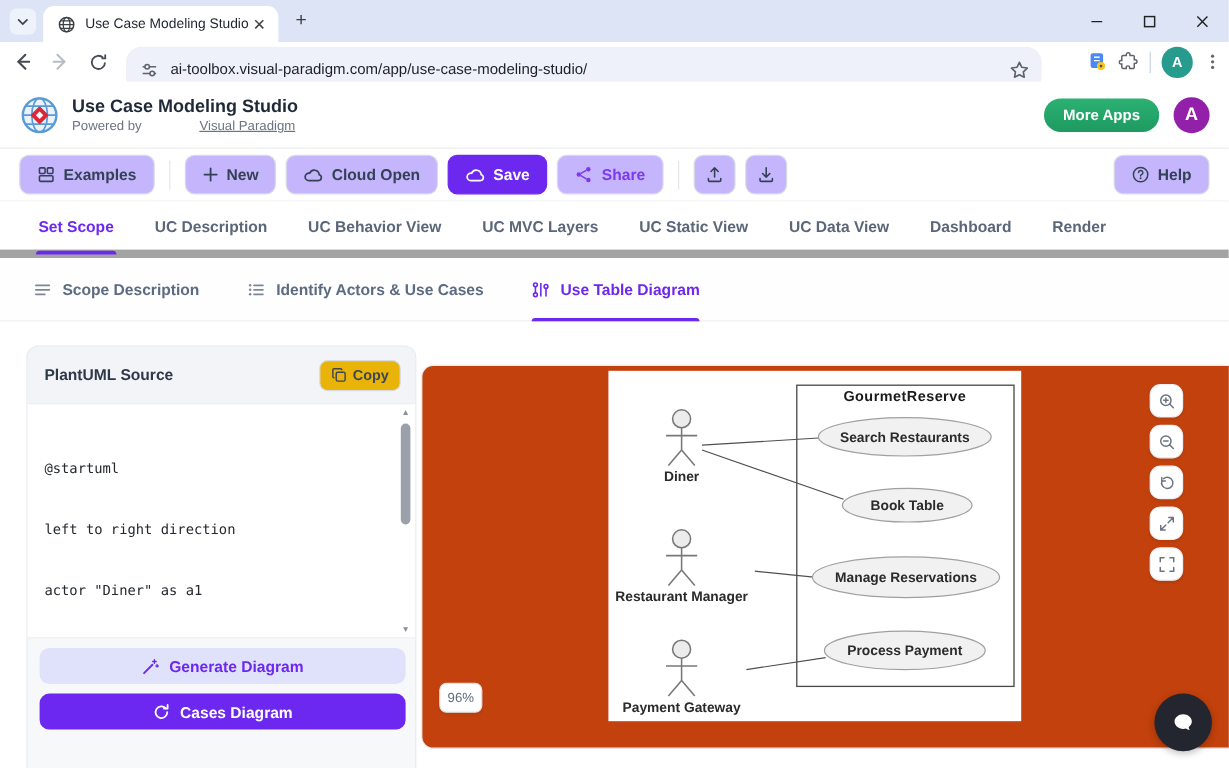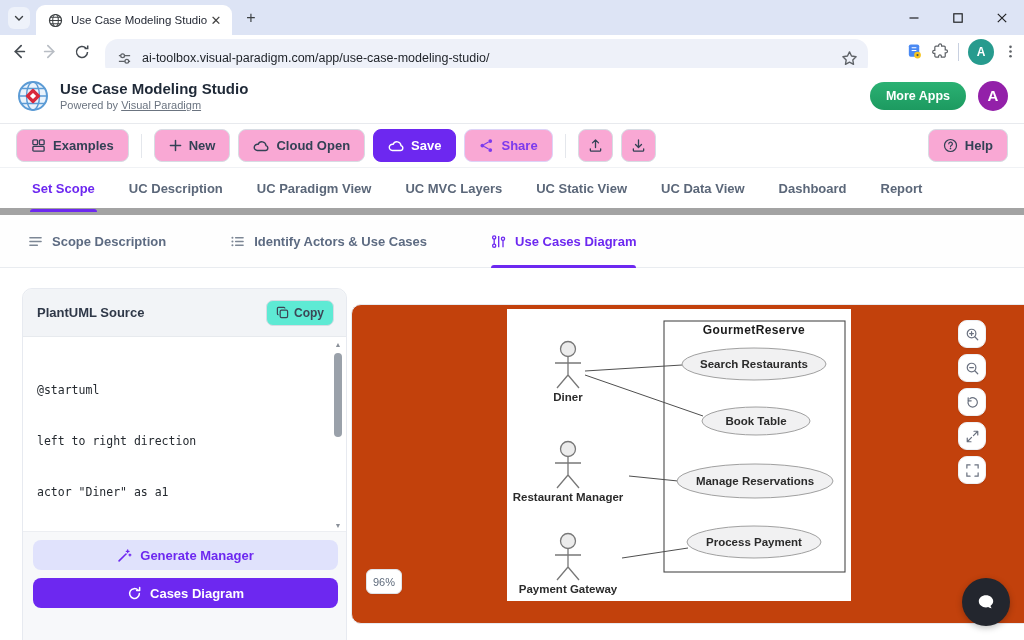--- a/index.html
+++ b/index.html
@@ -23,55 +23,55 @@
   .omnibox { position:absolute; left:105px; top:4px; width:763px; height:38px; background:#eef1f9; border-radius:13px; display:flex; align-items:center; padding:0 10px 0 12px; }
   .omni-url { font-size:12.5px; color:#1d2127; margin-left:10px; flex:1; white-space:nowrap; overflow:hidden; }
   .addr-right { position:absolute; right:6px; top:0; height:33px; display:flex; align-items:center; gap:9px; }
   .addr-sep { width:1px; height:18px; background:#c8d0e0; }
   .b-avatar { width:26px; height:26px; border-radius:50%; background:#279b8e; color:#fff; font-size:12px; font-weight:700; display:flex; align-items:center; justify-content:center; }
 
   
   .appheader { position:absolute; left:0; top:68px; width:1024px; height:56px; background:#fff; border-bottom:1px solid #e8eaee; display:flex; align-items:center; padding:0 16px; }
   .apptitle { font-size:15px; font-weight:700; color:#1f2937; line-height:1.25; }
   .poweredby { font-size:11px; color:#6b7480; }
-  .poweredby a { color:#6b7480; text-decoration:underline; }
+  .poweredby a { color:#6b7480; text-decoration:underline;margin-left:45px; }
   .more-apps { margin-left:auto; height:28px; padding:0 16px; border-radius:15px; border:none; background:linear-gradient(180deg,#2bb173,#1d9a60); color:#fff; font-size:12.5px; font-weight:700; display:flex; align-items:center; }
   .h-avatar { width:30px; height:30px; border-radius:50%; background:#9320a9; color:#fff; font-weight:700; font-size:15px; display:flex; align-items:center; justify-content:center; margin-left:12px; }
 
   
   .toolbar { position:absolute; left:0; top:124px; width:1024px; height:44px; background:#fff; border-bottom:1px solid #f0f2f5; display:flex; align-items:center; padding:0 16px; gap:8px; }
-  .tbtn { height:33px; padding:0 14px; border-radius:8px; border:1px solid #d7dce3; background:#f9a8d4; color:#334155; font-size:13px; font-weight:600; display:flex; align-items:center; gap:7px; font-family:inherit; }
+  .tbtn { height:33px; padding:0 14px; border-radius:8px; border:1px solid #d7dce3; background:#c4b5fd; color:#334155; font-size:13px; font-weight:600; display:flex; align-items:center; gap:7px; font-family:inherit; }
   .tbtn svg { flex:none; }
   .tbtn.primary { background:#6d28f0; border-color:#6d28f0; color:#fff; }
   .tbtn.accent { color:#7c3aed; border-color:#ddd4f7; }
   .tbtn.iconic { padding:0 9px; }
   .tb-sep { width:1px; height:24px; background:#e4e7ec; margin:0 4px; }
   .tb-help { margin-left:auto; }
 
   
   .maintabs { position:absolute; left:0; top:168px; width:1024px; height:47px; background:#fff; border-bottom:7px solid #a3a3a3; display:flex; align-items:center; padding-left:32px; gap:34px; }
   .mtab { position:relative; height:47px; display:flex; align-items:center; font-size:13px; font-weight:600; color:#5b6779; white-space:nowrap; }
   .mtab.active { color:#6d28f0; }
   .mtab.active::after { content:""; position:absolute; left:-2px; right:-2px; bottom:0; height:3px; border-radius:3px 3px 0 0; background:#6d28f0; }
 
   
-  .subtabs { position:absolute; left:0; top:215px; width:1024px; height:53px; background:#fefefe; border-bottom:1px solid #e9ecf0; display:flex; padding-left:28px; gap:64px; }
+  .subtabs { position:absolute; left:0; top:215px; width:1024px; height:53px; background:#fefefe; border-bottom:1px solid #e9ecf0; display:flex; padding-left:28px; gap:40px; }
   .stab { position:relative; height:53px; display:flex; align-items:center; gap:9px; font-size:13px; font-weight:600; color:#5d6b82; }
   .stab svg { color:#7d8795; }
   .stab.active { color:#6d28f0; }
   .stab.active svg { color:#6d28f0; }
   .stab.active::after { content:""; position:absolute; left:0; right:0; bottom:0; height:3px; border-radius:3px 3px 0 0; background:#6d28f0; }
 
   
   .content { position:absolute; left:0; top:268px; width:1024px; height:372px; background:#fff; }
   .panel { position:absolute; border:1px solid #e7eaf0; border-radius:10px; background:#f7f8fa; }
   .left-panel { left:22px; top:20px; width:325px; height:392px; }
   .lp-header { height:48px; background:#f2f4f7; border-bottom:1px solid #e7eaee; border-radius:10px 10px 0 0; display:flex; align-items:center; padding:0 12px 0 14px; }
   .lp-title { font-size:13px; font-weight:700; color:#2f3848; }
-  .copy-btn { margin-left:auto; height:26px; padding:0 9px; border-radius:7px; border:1px solid #d7dce3; background:#5eead4; font-size:12px; font-weight:600; color:#3c4656; display:flex; align-items:center; gap:5px; font-family:inherit; }
+  .copy-btn { margin-left:auto; height:26px; padding:0 9px; border-radius:7px; border:1px solid #d7dce3; background:#eab308; font-size:12px; font-weight:600; color:#3c4656; display:flex; align-items:center; gap:5px; font-family:inherit; }
   .code-wrap { position:relative; height:195px; background:#fff; border-bottom:1px solid #eceef2; overflow:hidden; }
   .code { padding:11px 26px 0 14px; font-family:"DejaVu Sans Mono","Liberation Mono",monospace; font-size:11.5px; line-height:17px; color:#24292f; white-space:pre; }
   .code-line { min-height:17px; }
   .vscroll { position:absolute; right:2px; top:2px; width:12px; height:191px; }
   .vscroll .arr { position:absolute; left:0; width:12px; height:10px; display:flex; align-items:center; justify-content:center; color:#8a9099; font-size:7px; }
   .vscroll .thumb { position:absolute; left:2px; top:14px; width:8px; height:84px; border-radius:4px; background:#9aa1aa; }
   .gen-btn { position:absolute; left:10px; top:251px; width:305px; height:30px; border:none; border-radius:8px; background:#e0e2fc; color:#6d28f0; font-size:13px; font-weight:700; display:flex; align-items:center; justify-content:center; gap:8px; font-family:inherit; }
   .render-btn { position:absolute; left:10px; top:289px; width:305px; height:30px; border:none; border-radius:8px; background:#6d28f0; color:#fff; font-size:13px; font-weight:700; display:flex; align-items:center; justify-content:center; gap:8px; font-family:inherit; }
 
   .right-panel { left:351px; top:36px; width:769px; height:320px; background:#c2410c; }
@@ -248,26 +248,26 @@
           <path d="M6.2 6.2a1.9 1.9 0 1 1 2.6 1.8c-.6.25-.8.6-.8 1.2" fill="none" stroke="currentColor" stroke-width="1.3" stroke-linecap="round"></path>
           <circle cx="8" cy="11.2" r=".9" fill="currentColor"></circle>
         </svg>
       <span>Help</span>
     </button>
   </div>
 
   <div class="maintabs">
     <div class="mtab active">Set Scope</div>
     <div class="mtab">UC Description</div>
-    <div class="mtab">UC Paradigm View</div>
+    <div class="mtab">UC Behavior View</div>
     <div class="mtab">UC MVC Layers</div>
     <div class="mtab">UC Static View</div>
     <div class="mtab">UC Data View</div>
     <div class="mtab">Dashboard</div>
-    <div class="mtab">Report</div>
+    <div class="mtab">Render</div>
   </div>
 
   <div class="subtabs">
     <div class="stab">
       <svg width="15" height="15" viewBox="0 0 16 16">
           <path d="M2 4h12M2 8h12M2 12h8" stroke="currentColor" stroke-width="1.5" stroke-linecap="round"></path>
         </svg>
       <span>Scope Description</span>
     </div>
     <div class="stab">
@@ -281,21 +281,21 @@
     </div>
     <div class="stab active">
       <svg width="15" height="15" viewBox="0 0 16 16">
           <circle cx="3.4" cy="3.6" r="1.7" fill="none" stroke="currentColor" stroke-width="1.4"></circle>
           <circle cx="3.4" cy="12.4" r="1.7" fill="none" stroke="currentColor" stroke-width="1.4"></circle>
           <path d="M3.4 5.3v5.4" stroke="currentColor" stroke-width="1.4"></path>
           <path d="M8.2 2v12" stroke="currentColor" stroke-width="1.4"></path>
           <circle cx="12.8" cy="5" r="1.7" fill="none" stroke="currentColor" stroke-width="1.4"></circle>
           <path d="M12.8 6.7V14" stroke="currentColor" stroke-width="1.4"></path>
         </svg>
-      <span>Use Cases Diagram</span>
+      <span>Use Table Diagram</span>
     </div>
   </div>
 
   <div class="content">
 
     <div class="panel left-panel">
       <div class="lp-header">
         <span class="lp-title">PlantUML Source</span>
         <button class="copy-btn">
           <svg width="13" height="13" viewBox="0 0 14 14">
@@ -324,21 +324,21 @@
           <div class="thumb"></div>
           <div class="arr" style="bottom:0;">▼</div>
         </div>
       </div>
       <button class="gen-btn">
         <svg width="15" height="15" viewBox="0 0 16 16">
             <path d="M2.2 13.8L9.6 6.4" stroke="currentColor" stroke-width="1.7" stroke-linecap="round"></path>
             <path d="M11.4 2v3M9.9 3.5h3" stroke="currentColor" stroke-width="1.3" stroke-linecap="round"></path>
             <path d="M13.8 6.4v2M12.8 7.4h2" stroke="currentColor" stroke-width="1.3" stroke-linecap="round"></path>
           </svg>
-        <span>Generate Manager</span>
+        <span>Generate Diagram</span>
       </button>
       <button class="render-btn">
         <svg width="15" height="15" viewBox="0 0 16 16">
             <path d="M13.2 8a5.2 5.2 0 1 1-1.4-3.55" fill="none" stroke="#fff" stroke-width="1.6" stroke-linecap="round"></path>
             <path d="M13.5 1.6v3.2h-3.2" fill="none" stroke="#fff" stroke-width="1.6" stroke-linecap="round" stroke-linejoin="round"></path>
           </svg>
         <span>Cases Diagram</span>
       </button>
     </div>
 

